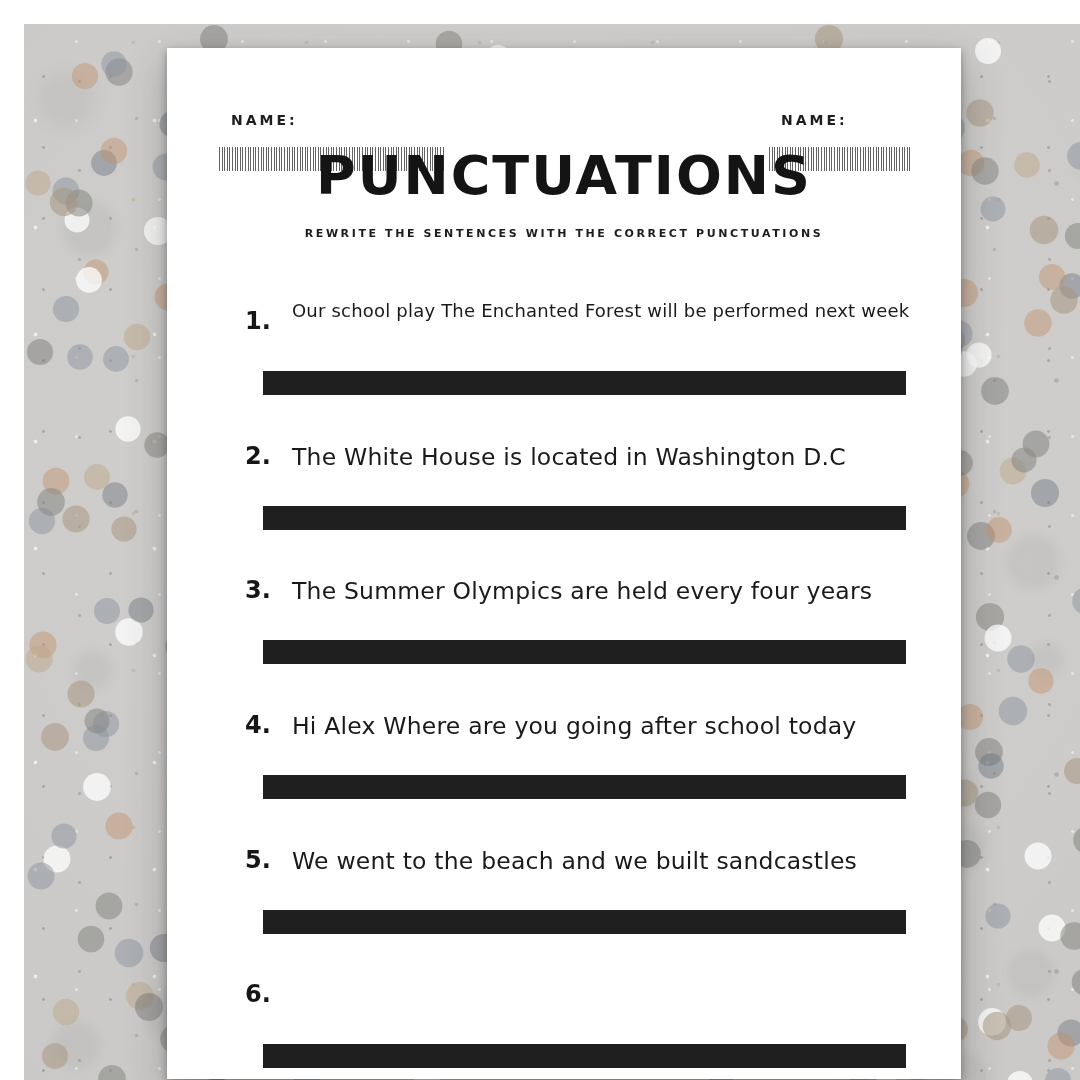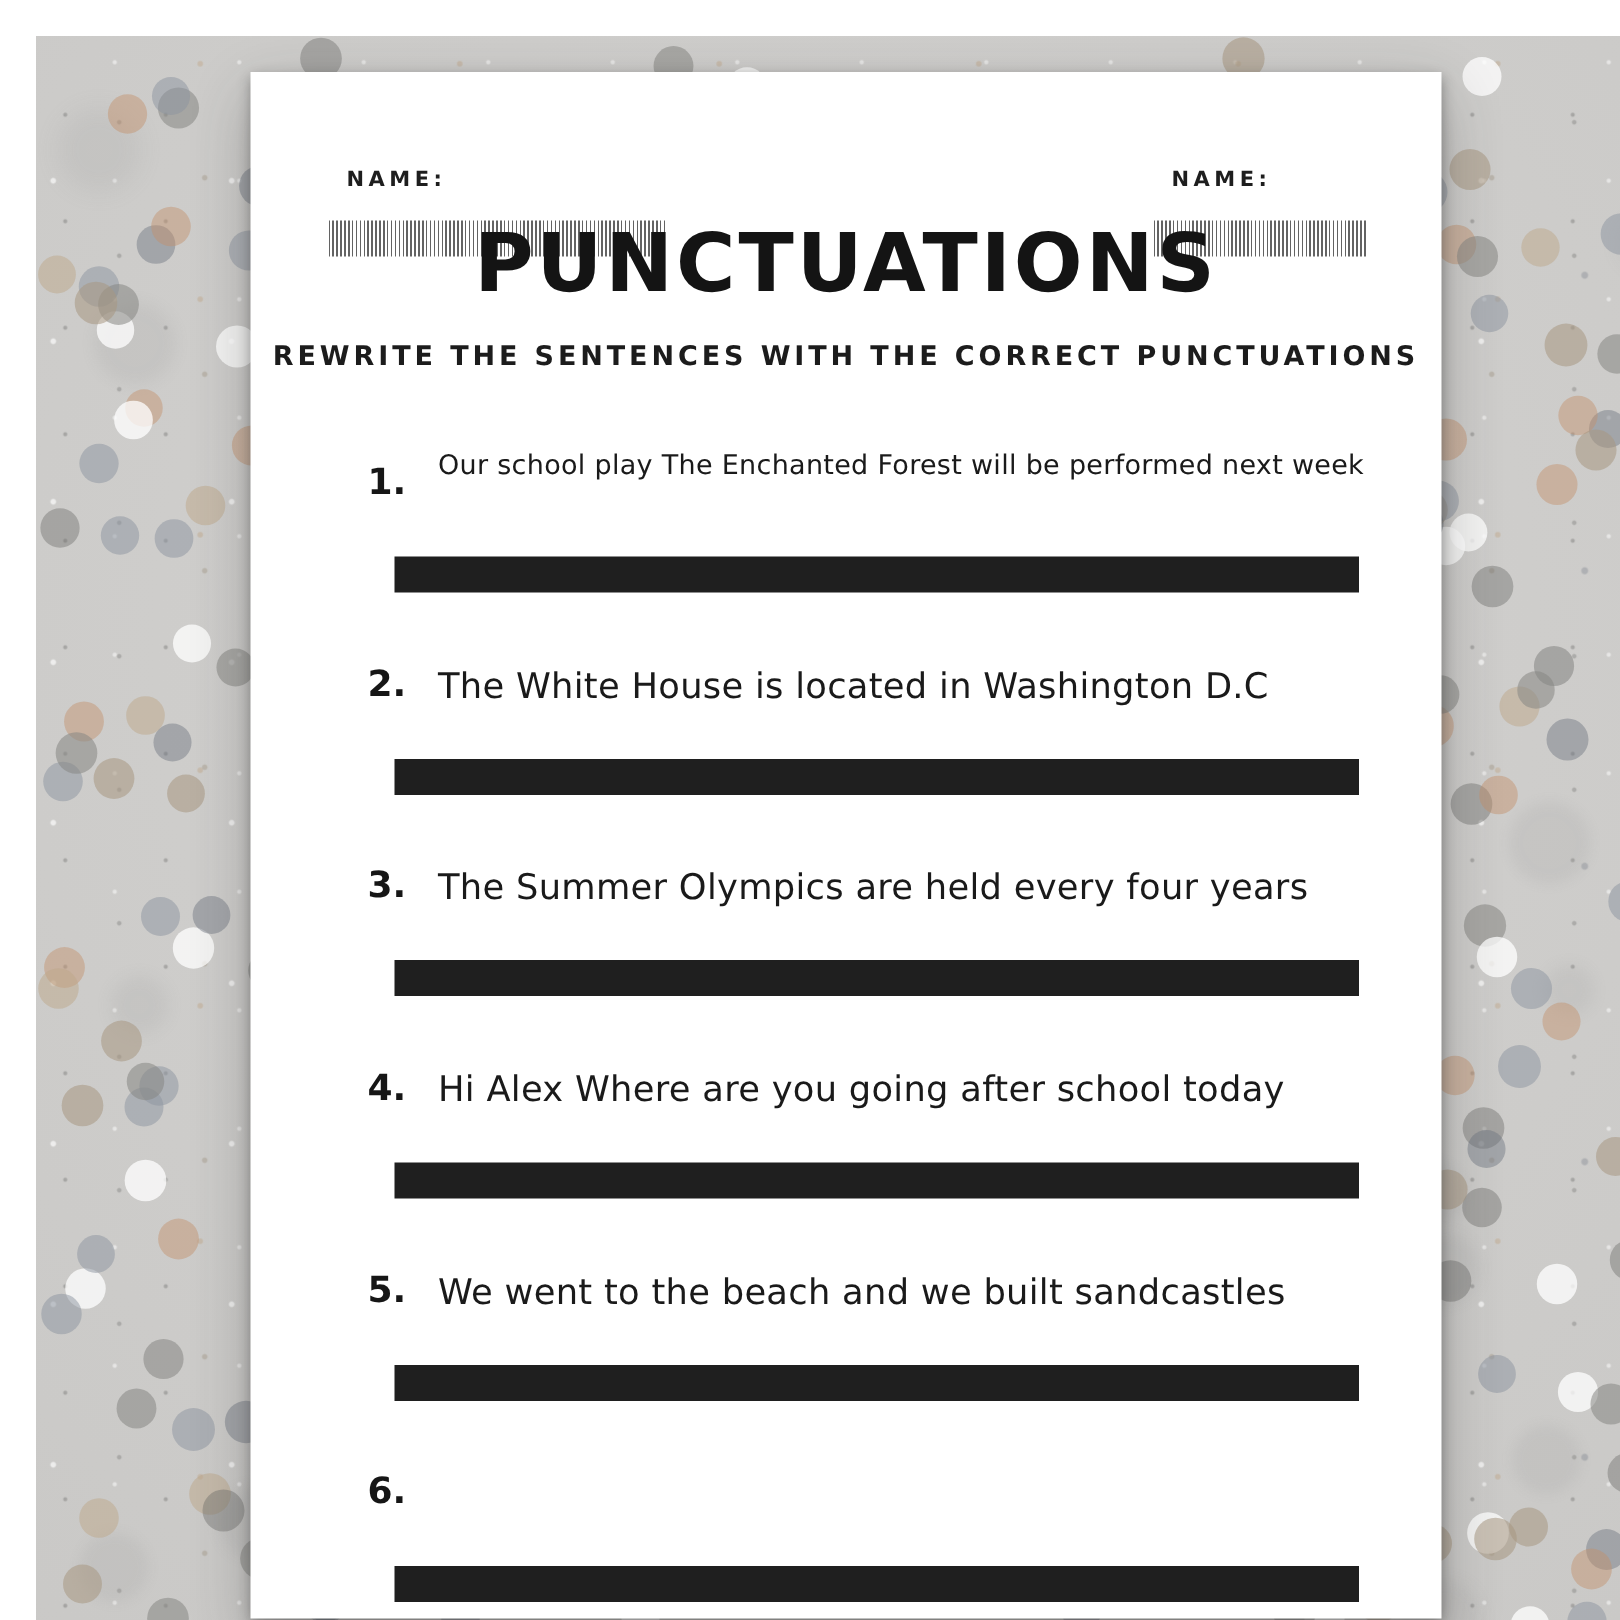--- a/index.html
+++ b/index.html
@@ -49,21 +49,21 @@
   }
   .field-date .dotted-line { margin-top:7px; }
 
   .title {
     position:absolute; top:86px; left:0; right:0;
     text-align:center; font-size:54px; font-weight:bold; letter-spacing:2px;
     color:#141414; line-height:1.1;
   }
   .subtitle {
     position:absolute; top:167px; left:0; right:0;
-    text-align:center; font-size:18px; font-weight:bold; letter-spacing:2.6px;
+    text-align:center; font-size:11px; font-weight:bold; letter-spacing:2.6px;
     color:#1c1c1c;
   }
 
   .questions { position:absolute; top:212px; left:0; right:0; }
   .question { position:relative; height:134.7px; }
   .q-row { display:flex; align-items:flex-start; padding-left:42px; }
   .q-number {
     width:47px; flex:0 0 47px;
     font-size:24px; font-weight:bold; color:#161616; line-height:1.15;
   }

